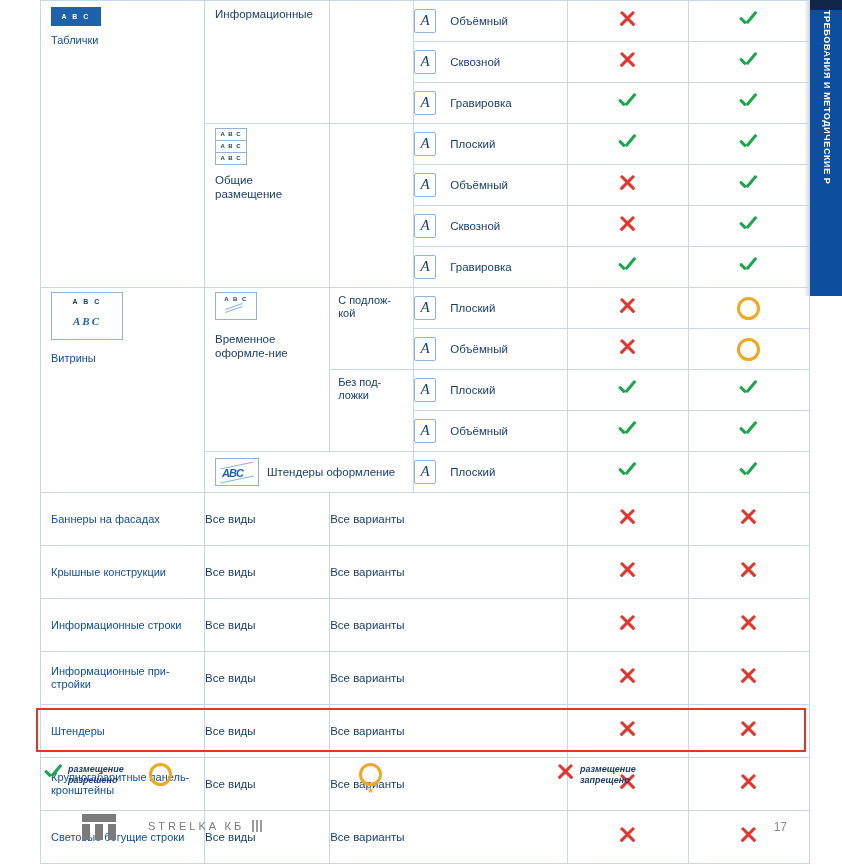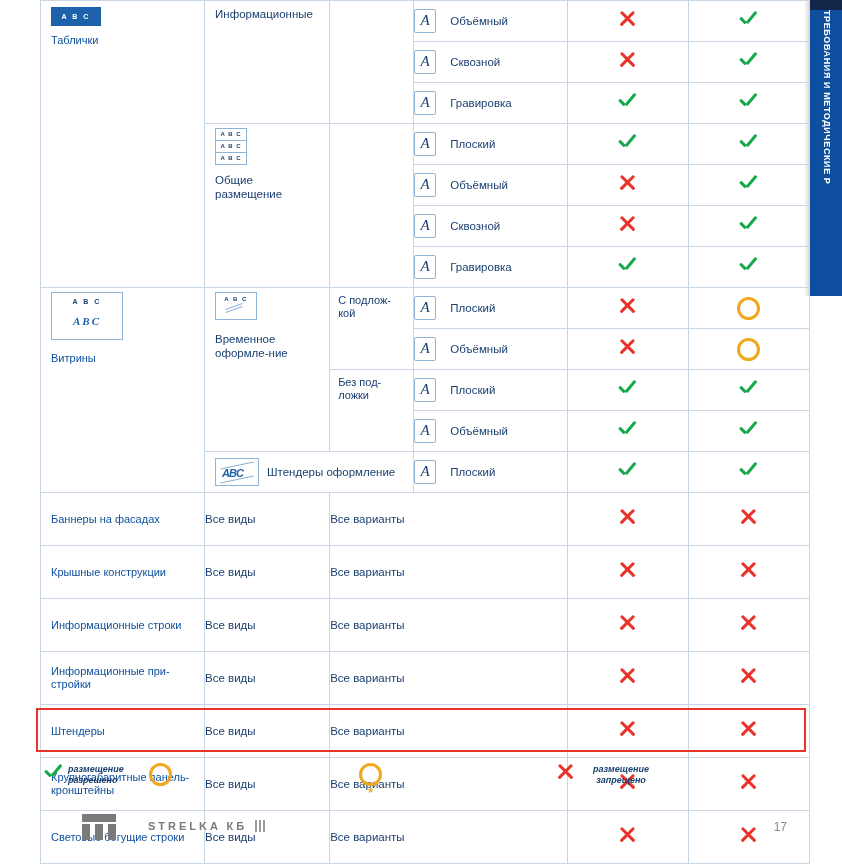--- a/index.html
+++ b/index.html
@@ -162,39 +162,39 @@
   .legend-item{display:flex;align-items:flex-start;margin-right:14px;}
   .legend-ic{width:28px;flex:0 0 28px;text-align:center;padding-top:1px;}
   .legend-tx{
     color:#1a3f6f;font-size:9px;line-height:11px;font-weight:bold;
     padding-top:2px;
     font-style:italic;
   }
   .lw1{width:92px;}
   .lw2{width:196px;}
   .lw3{width:182px;}
-  .lw4{width:110px;text-align:center;}
+  .lw4{width:110px;}
 
   
   .footer{
     position:absolute;left:0;right:0;top:806px;height:60px;
   }
   .logo{
     position:absolute;left:82px;top:8px;width:34px;height:26px;
   }
   .logo .l-top{
     position:absolute;left:0;top:0;width:34px;height:8px;
     background:#7a7a7a;
   }
   .logo .l-col{
     position:absolute;top:10px;width:8px;height:16px;background:#7a7a7a;
   }
   .brand{
     position:absolute;left:148px;top:14px;
-    color:#7a7a7a;font-size:11px;letter-spacing:3px;font-weight:bold;
+    color:#7a7a7a;font-size:11px;letter-spacing:3px;font-weight:normal;
   }
   .brand-sq{
     display:inline-block;width:12px;height:12px;margin-left:8px;
     background:
       repeating-linear-gradient(90deg,#9a9a9a 0 2px,#fff 2px 4px);
     vertical-align:-2px;
   }
   .pagenum{
     position:absolute;right:55px;top:14px;color:#8a8a8a;font-size:12px;
   }

